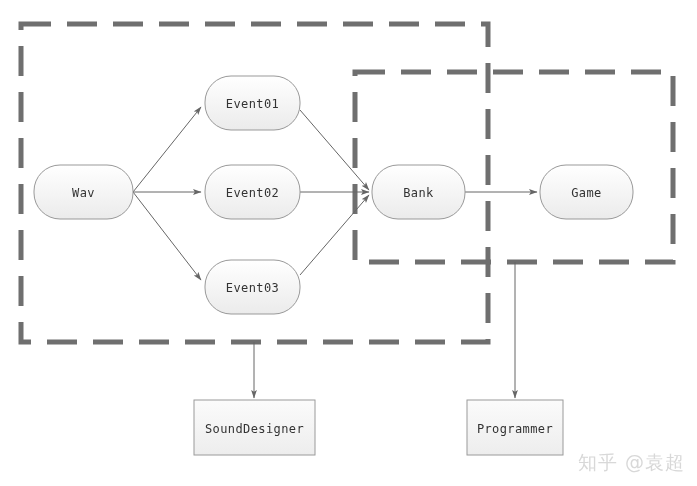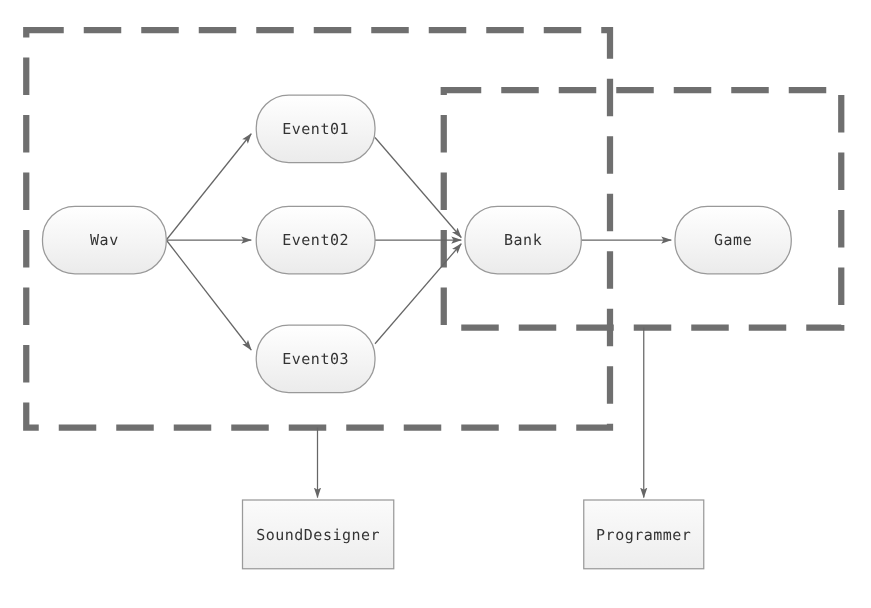--- a/index.html
+++ b/index.html
@@ -136,14 +136,15 @@
       <rect x="194" y="400" width="121" height="55" fill="url(#boxGrad)"></rect>
       <text class="node-label" x="254.5" y="429">SoundDesigner</text>
     </g>
 
     <g class="sharp-node">
       <rect x="467" y="400" width="96" height="55" fill="url(#boxGrad)"></rect>
       <text class="node-label" x="515" y="429">Programmer</text>
     </g>
   </svg>
 
+  <div class="watermark">知乎 @袁超</div>
 
 </div>
 
 </body></html>

